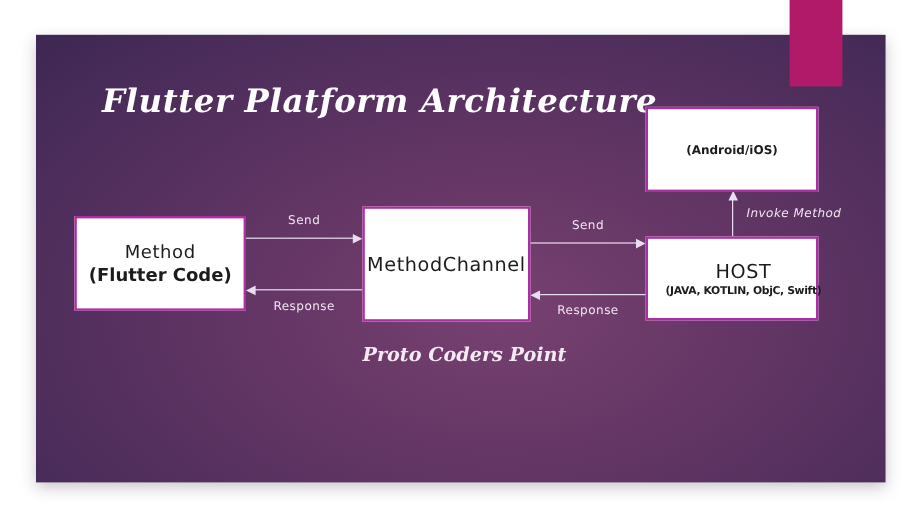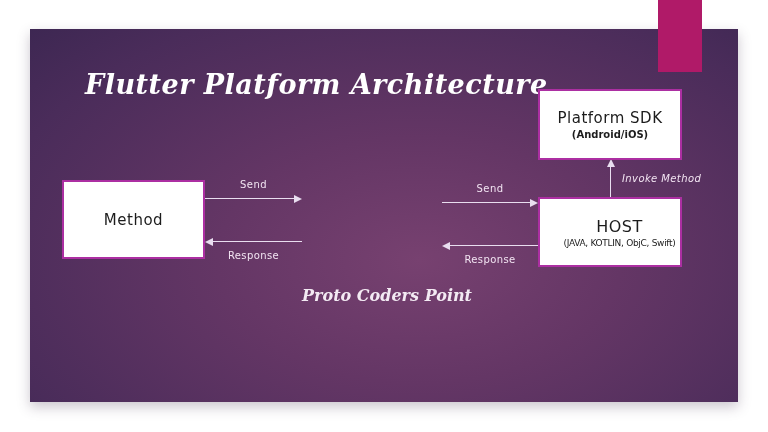--- a/index.html
+++ b/index.html
@@ -61,21 +61,21 @@
     z-index: 3;
   }
   .node-client { left: 32px; top: 151px; width: 143px; height: 79px; }
   .node-methodchannel { left: 272px; top: 143px; width: 140px; height: 96px; }
   .node-host { left: 508px; top: 168px; width: 144px; height: 70px; padding-left: 19px; }
   .node-sdk { left: 508px; top: 60px; width: 144px; height: 71px; }
   .node-title { font-size: 15px; font-weight: normal; letter-spacing: 0.5px; }
   .node-title-lg { font-size: 16px; }
   .node-sub { font-weight: bold; font-size: 15px; margin-top: 1px; }
   .node-sub-sm { font-weight: bold; font-size: 10px; margin-top: 2px; white-space: nowrap; }
-  .node-sub-xs { font-weight: normal; font-size: 9px; letter-spacing: -0.3px; margin-top: 2px; white-space: nowrap; }
+  .node-sub-xs { font-weight: bold; font-size: 9px; letter-spacing: -0.3px; margin-top: 2px; white-space: nowrap; }
   .arrow-line-h {
     position: absolute;
     height: 0;
     border-top: 1.5px solid #e9def0;
     z-index: 2;
   }
   .arrow-line-v {
     position: absolute;
     width: 0;
     border-left: 1.5px solid #e9def0;
@@ -118,30 +118,33 @@
 <div class="stage">
 
   <div class="accent-bar"></div>
 
   <div class="slide">
 
     <div class="slide-title">Flutter Platform Architecture</div>
 
     <div class="node node-client">
       <div class="node-title">Method</div>
+      <div class="node-sub">(Flutter Code)</div>
     </div>
 
+    <div class="node node-methodchannel">
+      <div class="node-title node-title-lg">MethodChannel</div>
+    </div>
 
     <div class="node node-host">
       <div class="node-title node-title-lg">HOST</div>
       <div class="node-sub-xs">(JAVA, KOTLIN, ObjC, Swift)</div>
     </div>
 
     <div class="node node-sdk">
-      <div class="node-title">Platform SDK</div>
       <div class="node-sub-sm">(Android/iOS)</div>
     </div>
 
     <div class="arrow-line-h" style="left:175px; top:169px; width:90px;"></div>
     <div class="arrow-head head-right" style="left:264px; top:166px;"></div>
     <div class="arrow-label" style="left:175px; top:150px; width:97px;">Send</div>
 
     <div class="arrow-line-h" style="left:182px; top:212px; width:90px;"></div>
     <div class="arrow-head head-left" style="left:175px; top:209px;"></div>
     <div class="arrow-label" style="left:175px; top:221px; width:97px;">Response</div>

